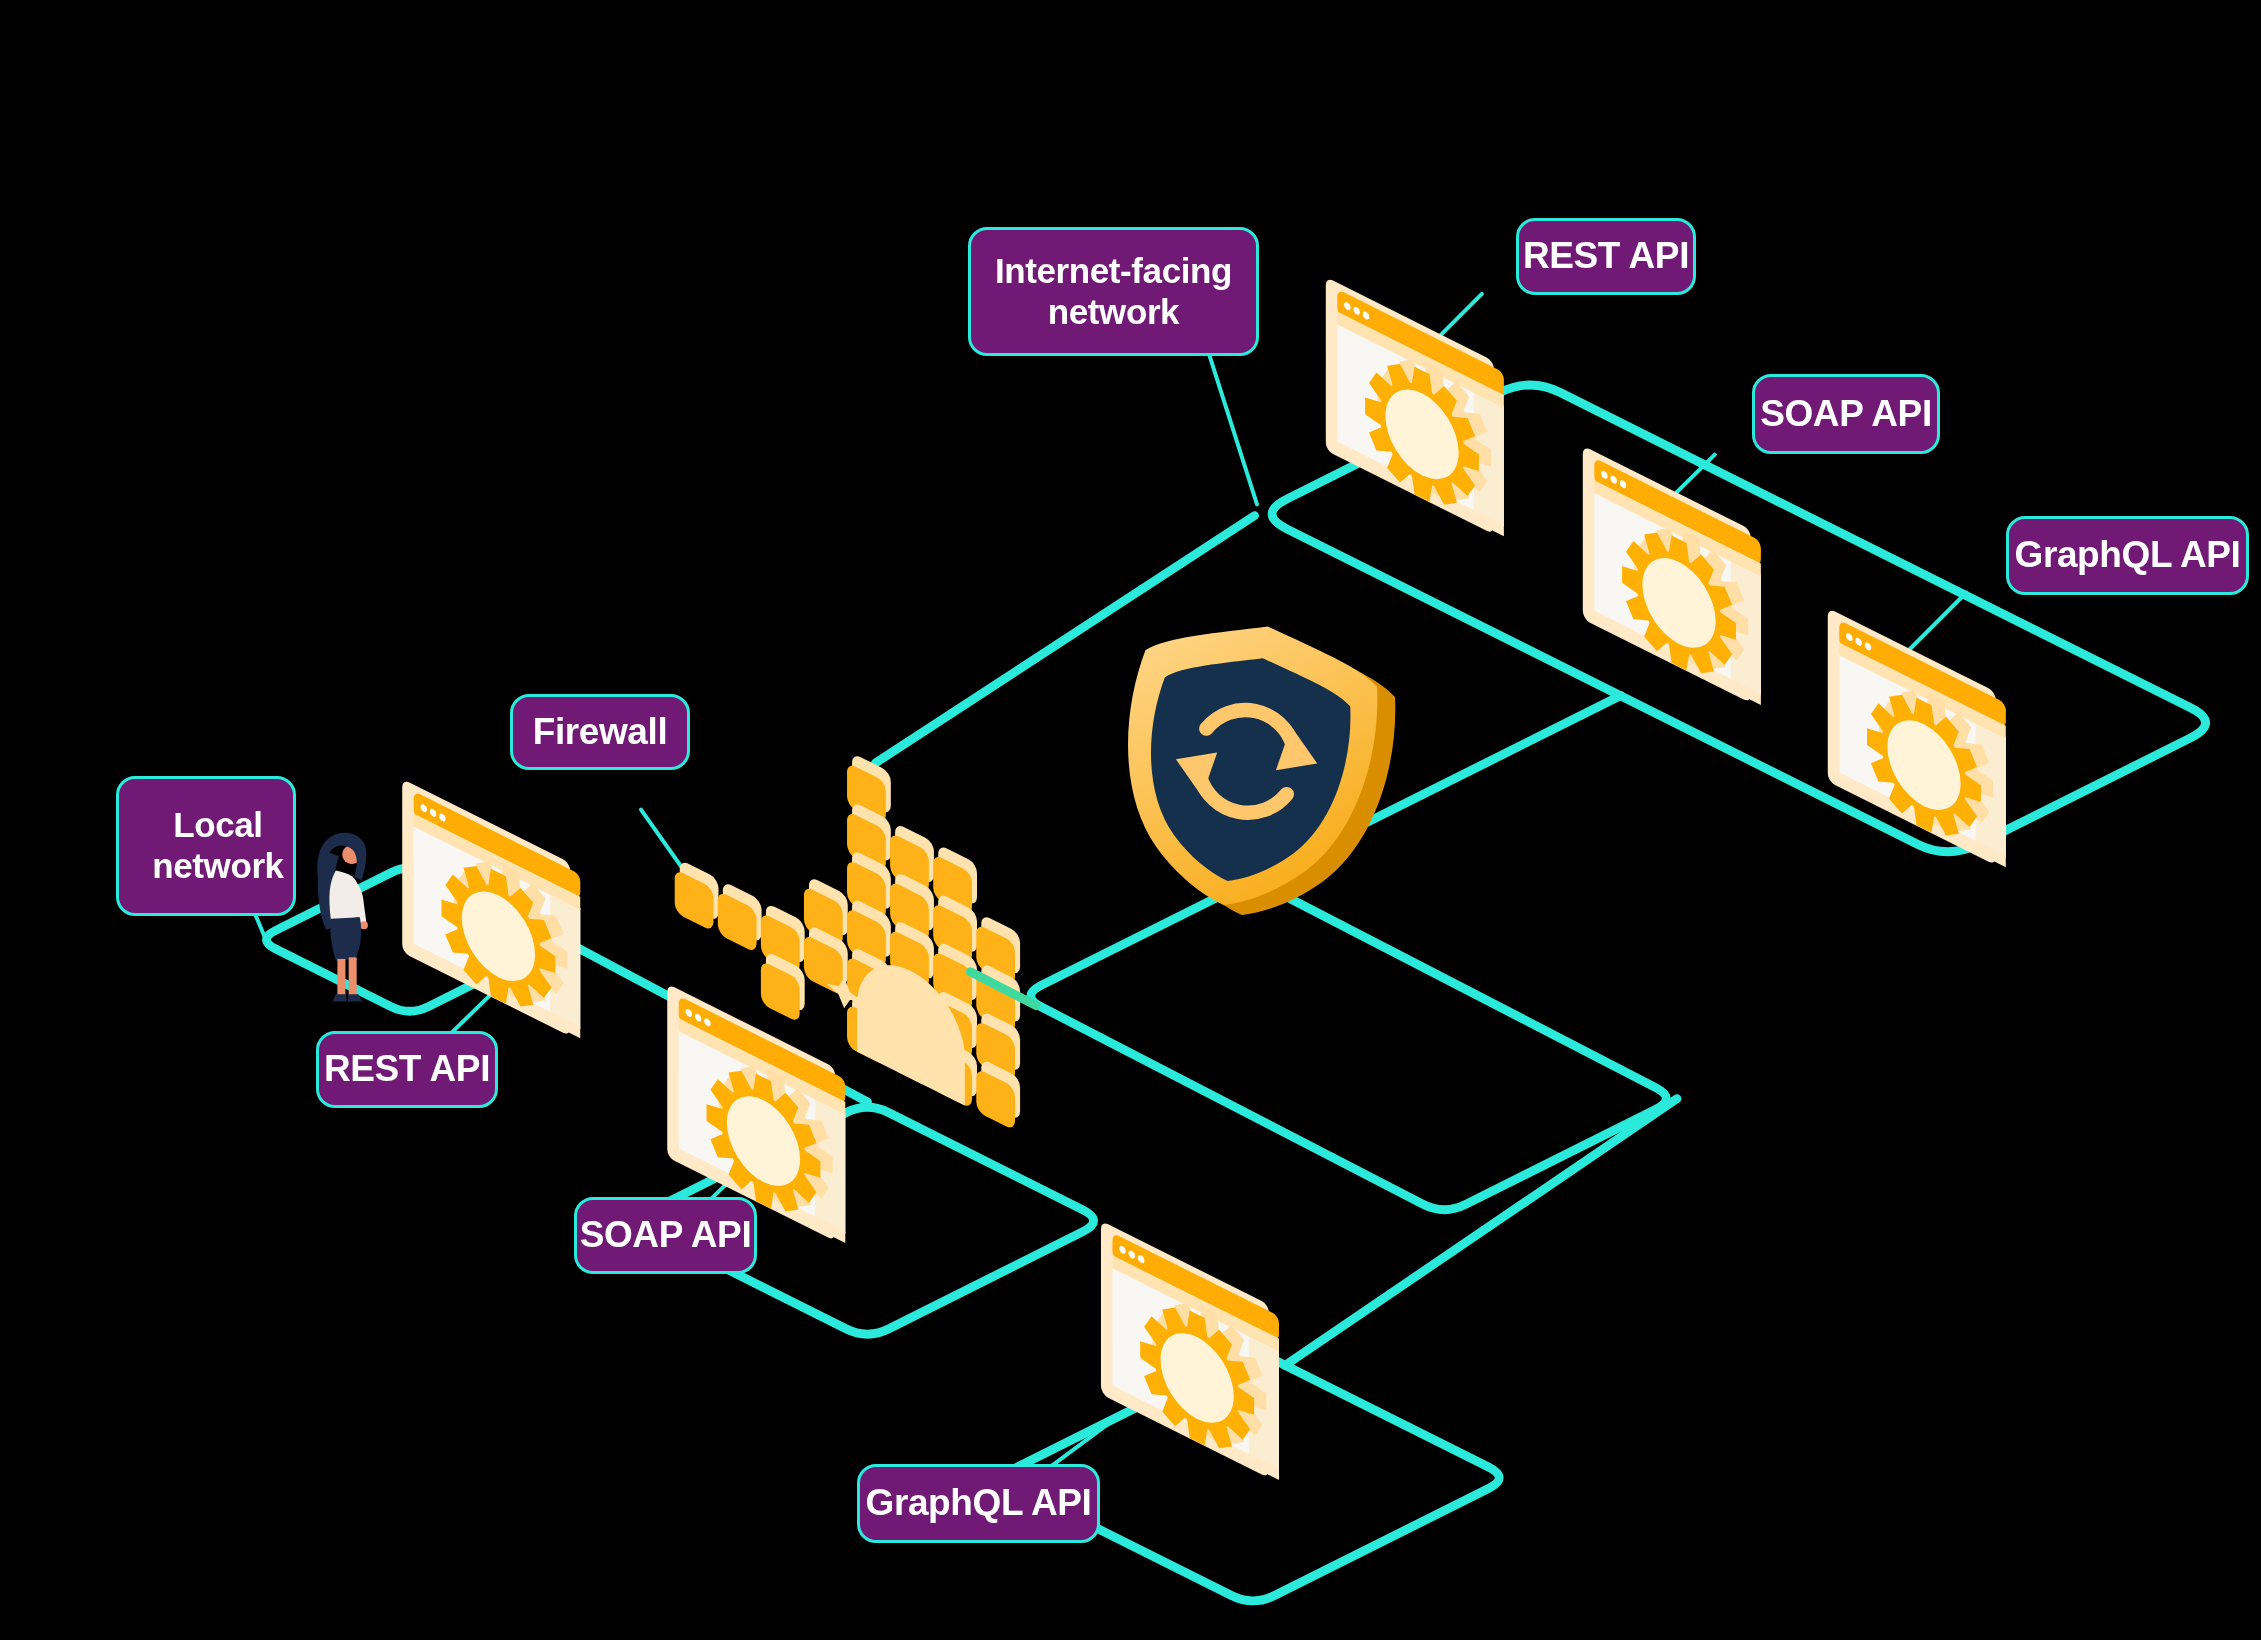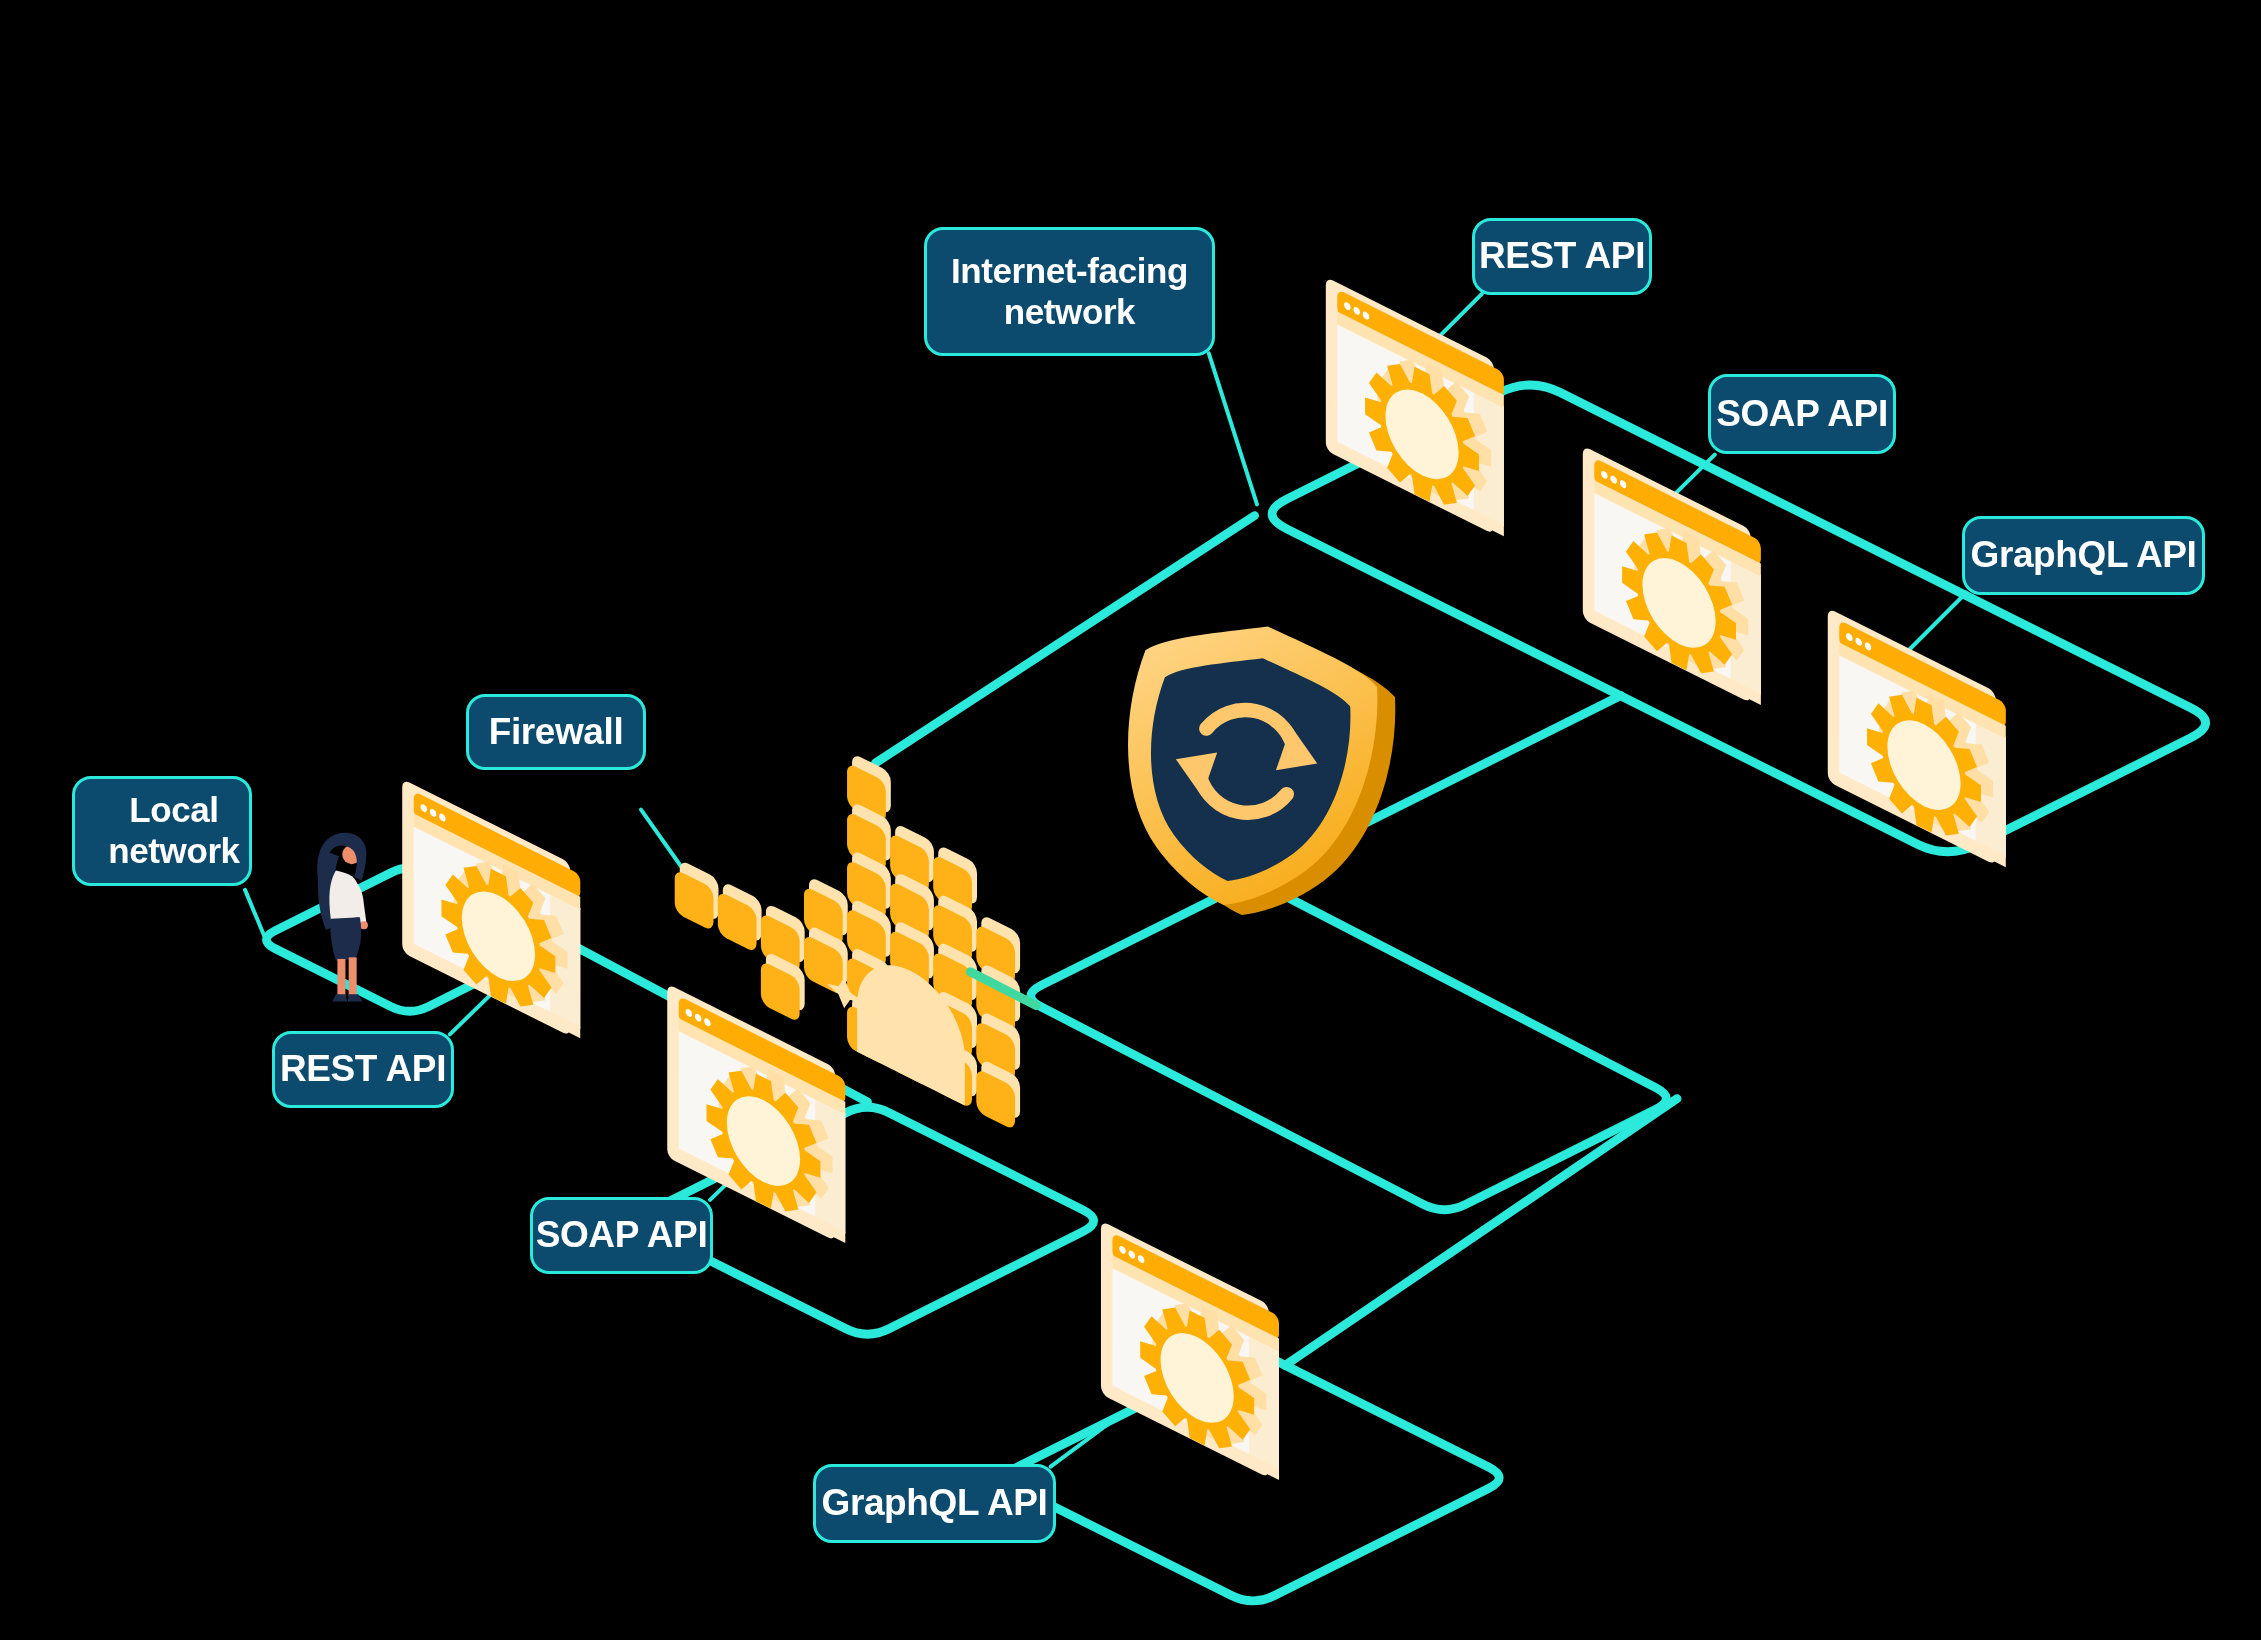--- a/index.html
+++ b/index.html
@@ -1,21 +1,21 @@
 <!DOCTYPE html>
 <html style="--background: #000000; --line_teal: #2BEADB; --label_border: #2BEADB; --label_text: #FFFFFF; --window_bar: #FFAC05; --window_strip: #FFE3B0; --window_body: #F8F7F4; --window_body_shade: #FBEDD2; --window_back: #FFE9C6; --gear_amber: #FFB005; --gear_light: #FFDFA6; --gear_core: #FFF3D8; --brick_amber: #FFB217; --brick_back: #FFE3AE; --arch_cream: #FFE2AC; --shield_gold_light: #FFD88F; --shield_gold: #F7A608; --shield_side: #D98E00; --shield_navy: #14304D; --shield_arrow: #FFC76B; --stub_green: #3FD9A0; --person_skin: #EC8D6C; --person_dark: #1E2C4C; --person_shirt: #F2EDE8; --person_gold: #F0B429;font-size:13px"><head>
 <meta charset="utf-8">
 <style>
   html,body{margin:0;padding:0;background:#000;}
   #stage{position:relative;width:2261px;height:1640px;background:var(--background,#000);overflow:hidden;
          font-family:"Liberation Sans",sans-serif;}
   #art{position:absolute;left:0;top:0;width:2261px;height:1640px;display:block;}
   .label{position:absolute;box-sizing:border-box;display:flex;align-items:center;justify-content:center;
-         text-align:center;border:3.2px solid var(--label_border);border-radius:19px;background:#0c4a6e;
-         color:var(--label_text);font-weight:700;letter-spacing:-0.4px;line-height:1.16;white-space:pre-line;}
+         text-align:center;border:3.2px solid var(--label_border);border-radius:19px;background:#701a75;
+         color:var(--label_text);font-weight:700;letter-spacing:-0.4px;line-height:1.16;white-space:pre-line;margin-left:44px;}
   
   .net{stroke:var(--line_teal);fill:none;stroke-width:11;stroke-linecap:round;}
   .conn{stroke:var(--line_teal);fill:none;stroke-width:5;stroke-linecap:round;}
   .stub{stroke:var(--stub_green);stroke-width:11;stroke-linecap:round;}
   
   .w-back{fill:var(--window_back);}
   .w-body{fill:var(--window_body);}
   .w-bodyr{fill:var(--window_body_shade);}
   .w-bot{fill:var(--window_back);}
   .w-bar{fill:var(--window_bar);}
@@ -268,19 +268,19 @@
     <circle class="p-skin" cx="10" cy="-86" r="12"></circle>
     <circle class="p-gold" cx="19" cy="-79" r="3"></circle>
     <path class="p-dark" d="M-8,-112 C14,-117 30,-104 28,-84 C27,-72 25,-62 22,-54 L13,-58 C17,-72 18,-84 11,-92 C2,-100 -12,-99 -18,-88 C-24,-78 -26,-64 -26,-52 L-32,-56 C-36,-84 -28,-106 -8,-112 Z"></path>
   </g>
 </svg>
 
   <div class="label" style="left:924px;top:227px;width:291px;height:129px;font-size:35px;">Internet-facing network</div>
   <div class="label" style="left:1472px;top:218px;width:180px;height:77px;font-size:37px;">REST API</div>
   <div class="label" style="left:1708px;top:374px;width:188px;height:80px;font-size:37px;">SOAP API</div>
   <div class="label" style="left:1962px;top:516px;width:243px;height:79px;font-size:37px;">GraphQL API</div>
-  <div class="label" style="left:72px;top:776px;width:180px;height:110px;font-size:35px;padding-left:24px;">Local network</div>
+  <div class="label" style="left:72px;top:776px;width:180px;height:140px;font-size:35px;padding-left:24px;">Local network</div>
   <div class="label" style="left:466px;top:694px;width:180px;height:76px;font-size:37px;">Firewall</div>
   <div class="label" style="left:272px;top:1031px;width:182px;height:77px;font-size:37px;">REST API</div>
   <div class="label" style="left:530px;top:1197px;width:183px;height:77px;font-size:37px;">SOAP API</div>
   <div class="label" style="left:813px;top:1464px;width:243px;height:79px;font-size:37px;">GraphQL API</div>
 </div>
 
 
 </body></html>

